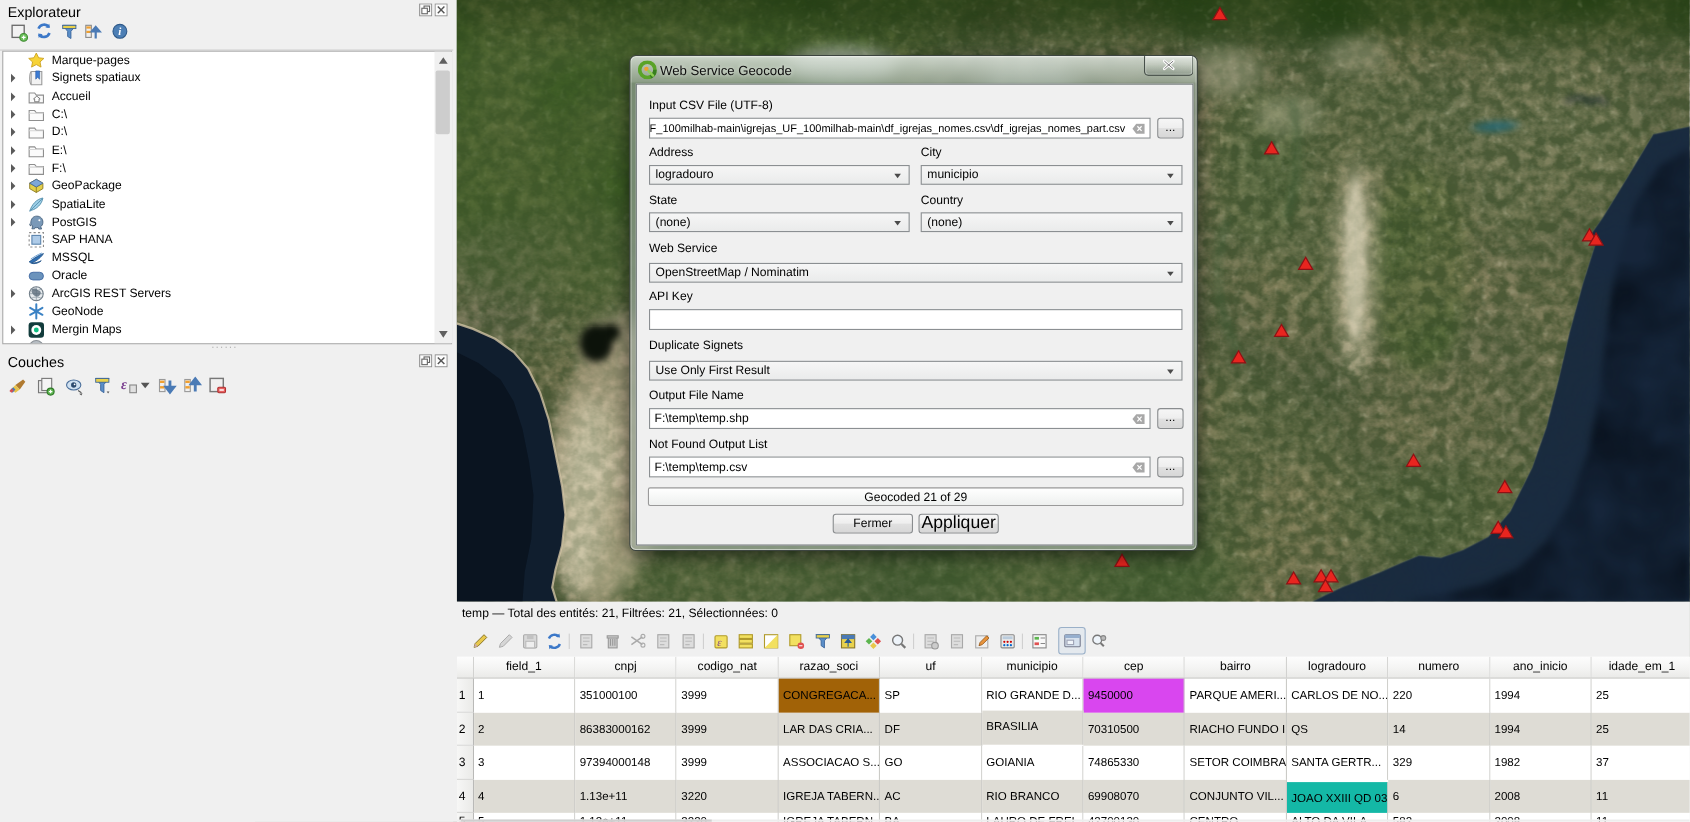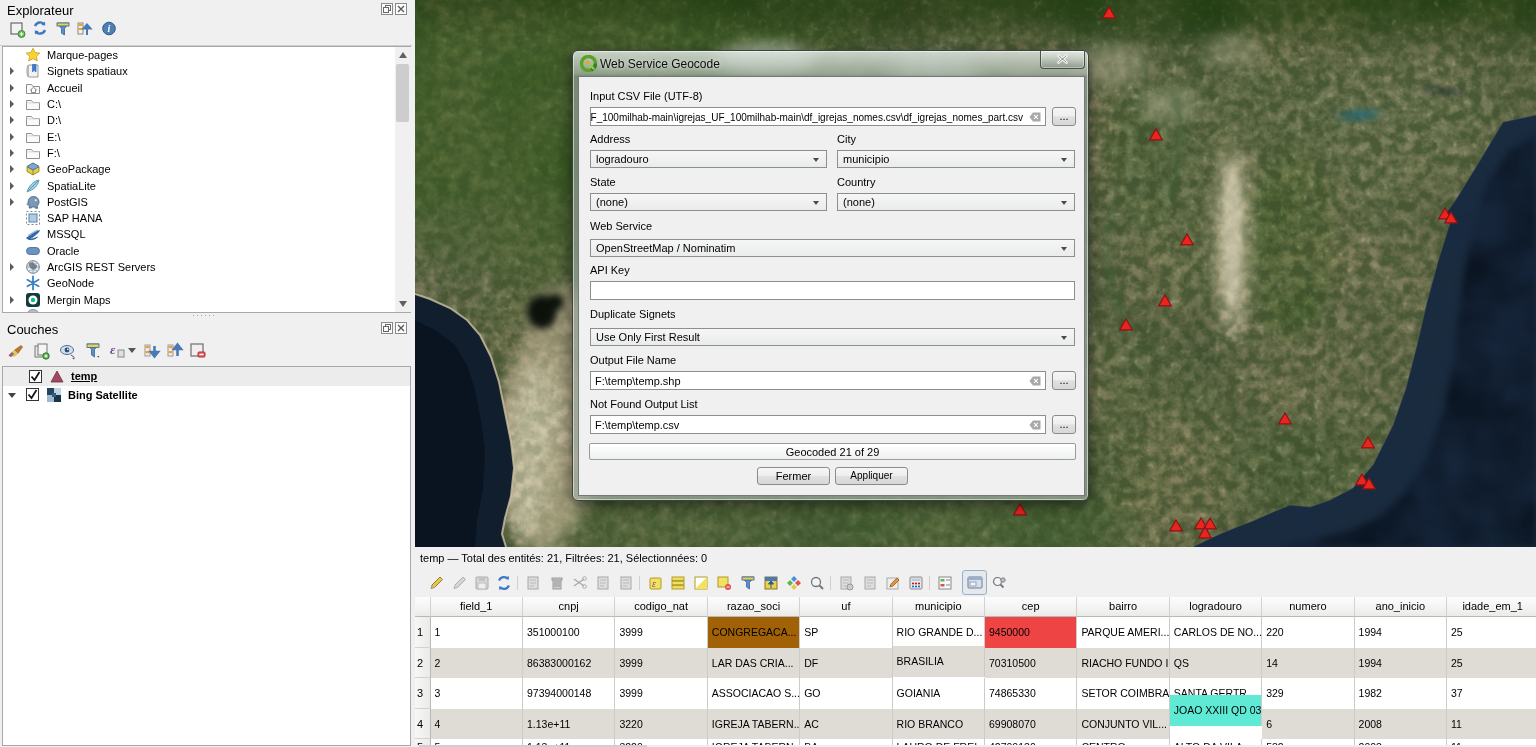--- a/index.html
+++ b/index.html
@@ -446,46 +446,20 @@
         <rect x="1.5" y="3" width="4" height="2.2" fill="#f0a030"></rect>
         <rect x="1.5" y="8" width="4" height="2.2" fill="#f0a030"></rect>
         <path d="M10.5 13V5M10.5 1.5L7 6h7z" fill="#4a7ab5" stroke="#4a7ab5" stroke-width="2.6"></path>
       </g>
 <g transform="translate(182,1)">
         <rect x="1" y="1" width="12" height="12" fill="none" stroke="#777" stroke-width="1.3"></rect>
         <rect x="8" y="9" width="7" height="5" rx="1" fill="#e86060" stroke="#b03030"></rect>
         <path d="M9.5 11.5h4" stroke="#fff" stroke-width="1.4"></path>
       </g>
 </svg>
-<div class="tree" style="left:2px;top:366px;width:409px;height:380px">
-<div style="height:18.5px;background:#ececec;display:flex;align-items:center">
- <span style="flex:0 0 4px;margin-left:8px"></span>
- <svg width="13" height="13" style="margin-left:14px;flex:0 0 13px">
-          <rect x="0.5" y="0.5" width="12" height="12" fill="#fff" stroke="#333"></rect>
-          <path d="M2.5 6.5l3 3.5 5-8" fill="none" stroke="#111" stroke-width="1.7"></path>
-        </svg>
- <svg width="16" height="16" style="margin-left:7px;flex:0 0 16px">
-          <use href="#s-tri"></use>
-        </svg>
- <span style="margin-left:6px;font-weight:bold;text-decoration:underline">temp</span>
-</div>
-<div style="height:18.5px;display:flex;align-items:center">
- <svg width="8" height="8" style="margin-left:5px;flex:0 0 8px">
-          <path d="M0 2h8L4 7z" fill="#444"></path>
-        </svg>
- <svg width="13" height="13" style="margin-left:10px;flex:0 0 13px">
-          <rect x="0.5" y="0.5" width="12" height="12" fill="#fff" stroke="#333"></rect>
-          <path d="M2.5 6.5l3 3.5 5-8" fill="none" stroke="#111" stroke-width="1.7"></path>
-        </svg>
- <svg width="16" height="16" style="margin-left:7px;flex:0 0 16px">
-          <use href="#s-bing"></use>
-        </svg>
- <span style="margin-left:6px;font-weight:bold">Bing Satellite</span>
-</div>
-</div>
 </div>
 <div id="attr">
 <div class="abs" style="left:5px;top:5px">temp — Total des entités: 21, Filtrées: 21, Sélectionnées: 0</div>
 <div class="abs" style="left:6px;top:20px;width:1110px;height:30px" id="attbar">
       <svg class="abs" style="left:8px;top:8px" width="16" height="16" viewBox="0 0 16 16">
         <path d="M2 13.5l1-3.5 8-8 2.5 2.5-8 8z" fill="#e8c84c" stroke="#8a7526" stroke-width=".9"></path>
         <path d="M2 13.5l1-3.5 2.5 2.5z" fill="#caa"></path>
       </svg>
       <svg class="abs" style="left:31px;top:8px" width="16" height="16" viewBox="0 0 16 16">
         <path d="M2 13.5l1-3.5 8-8 2.5 2.5-8 8z" fill="#d5d5d5" stroke="#aaa" stroke-width=".9"></path>
@@ -621,21 +595,21 @@
       <div class="th" style="left:847.2px;top:0;width:92.4px">numero</div>
       <div class="th" style="left:939.6px;top:0;width:92.4px">ano_inicio</div>
       <div class="th" style="left:1032.0px;top:0;width:92.4px">idade_em_1</div>
       <div class="rn" style="left:0;top:20.0px;width:15.5px">1</div>
       <div class="td" style="left:15.5px;top:20.0px;width:92.4px;background:#ffffff">1</div>
       <div class="td" style="left:108.0px;top:20.0px;width:92.4px;background:#ffffff">351000100</div>
       <div class="td" style="left:200.4px;top:20.0px;width:92.4px;background:#ffffff">3999</div>
       <div class="td" style="left:292.8px;top:20.0px;width:92.4px;background:#a16207">CONGREGACA...</div>
       <div class="td" style="left:385.2px;top:20.0px;width:92.4px;background:#ffffff">SP</div>
       <div class="td" style="left:477.6px;top:20.0px;width:92.4px;background:#ffffff">RIO GRANDE D...</div>
-      <div class="td" style="left:570.0px;top:20.0px;width:92.4px;background:#ef4444">9450000</div>
+      <div class="td" style="left:570.0px;top:20.0px;width:92.4px;background:#d946ef">9450000</div>
       <div class="td" style="left:662.4px;top:20.0px;width:92.4px;background:#ffffff">PARQUE AMERI...</div>
       <div class="td" style="left:754.8px;top:20.0px;width:92.4px;background:#ffffff">CARLOS DE NO...</div>
       <div class="td" style="left:847.2px;top:20.0px;width:92.4px;background:#ffffff">220</div>
       <div class="td" style="left:939.6px;top:20.0px;width:92.4px;background:#ffffff">1994</div>
       <div class="td" style="left:1032.0px;top:20.0px;width:92.4px;background:#ffffff">25</div>
       <div class="rn" style="left:0;top:50.6px;width:15.5px">2</div>
       <div class="td" style="left:15.5px;top:50.6px;width:92.4px;background:#dedcd5">2</div>
       <div class="td" style="left:108.0px;top:50.6px;width:92.4px;background:#dedcd5">86383000162</div>
       <div class="td" style="left:200.4px;top:50.6px;width:92.4px;background:#dedcd5">3999</div>
       <div class="td" style="left:292.8px;top:50.6px;width:92.4px;background:#dedcd5">LAR DAS CRIA...</div>
@@ -662,21 +636,21 @@
       <div class="td" style="left:1032.0px;top:81.2px;width:92.4px;background:#ffffff">37</div>
       <div class="rn" style="left:0;top:111.8px;width:15.5px">4</div>
       <div class="td" style="left:15.5px;top:111.8px;width:92.4px;background:#dedcd5">4</div>
       <div class="td" style="left:108.0px;top:111.8px;width:92.4px;background:#dedcd5">1.13e+11</div>
       <div class="td" style="left:200.4px;top:111.8px;width:92.4px;background:#dedcd5">3220</div>
       <div class="td" style="left:292.8px;top:111.8px;width:92.4px;background:#dedcd5">IGREJA TABERN...</div>
       <div class="td" style="left:385.2px;top:111.8px;width:92.4px;background:#dedcd5">AC</div>
       <div class="td" style="left:477.6px;top:111.8px;width:92.4px;background:#dedcd5">RIO BRANCO</div>
       <div class="td" style="left:570.0px;top:111.8px;width:92.4px;background:#dedcd5">69908070</div>
       <div class="td" style="left:662.4px;top:111.8px;width:92.4px;background:#dedcd5">CONJUNTO VIL...</div>
-      <div class="td" style="left:754.8px;top:98px;width:92.4px;background:#5eead4">JOAO XXIII QD 03</div>
+      <div class="td" style="left:754.8px;top:114px;width:92.4px;background:#14b8a6">JOAO XXIII QD 03</div>
       <div class="td" style="left:847.2px;top:111.8px;width:92.4px;background:#dedcd5">6</div>
       <div class="td" style="left:939.6px;top:111.8px;width:92.4px;background:#dedcd5">2008</div>
       <div class="td" style="left:1032.0px;top:111.8px;width:92.4px;background:#dedcd5">11</div>
       <div class="rn" style="left:0;top:142.4px;width:15.5px;padding-top:1.5px">5</div>
       <div class="td" style="left:15.5px;top:142.4px;width:92.4px;background:#ffffff;padding-top:1.5px">5</div>
       <div class="td" style="left:108.0px;top:142.4px;width:92.4px;background:#ffffff;padding-top:1.5px">1.13e+11</div>
       <div class="td" style="left:200.4px;top:142.4px;width:92.4px;background:#ffffff;padding-top:1.5px">3220</div>
       <div class="td" style="left:292.8px;top:142.4px;width:92.4px;background:#ffffff;padding-top:1.5px">IGREJA TABERN...</div>
       <div class="td" style="left:385.2px;top:142.4px;width:92.4px;background:#ffffff;padding-top:1.5px">BA</div>
       <div class="td" style="left:477.6px;top:142.4px;width:92.4px;background:#ffffff;padding-top:1.5px">LAURO DE FREI...</div>
@@ -735,14 +709,14 @@
         </svg></div>
       <div class="wbtn" style="left:473px;top:294px;width:24px;height:19px;line-height:17px;font-size:11px">...</div>
       <div class="lbl" style="left:11px;top:321px">Not Found Output List</div>
       <div class="inp" style="left:11px;top:338px;width:456px">F:\temp\temp.csv<svg class="abs" style="right:4px;top:4px" width="15" height="10">
           <path d="M3.5 5l3.5-4.5h7.5v9H7z" fill="#a8a8a8"></path>
           <path d="M8 2.8L11.8 7M11.8 2.8L8 7" stroke="#fff" stroke-width="1.1"></path>
         </svg></div>
       <div class="wbtn" style="left:473px;top:338px;width:24px;height:19px;line-height:17px;font-size:11px">...</div>
       <div class="abs" style="left:10px;top:366px;width:487px;height:17px;border:1px solid #9a9a9a;border-radius:2px;background:linear-gradient(180deg,#ffffff,#eef0ef);text-align:center;line-height:16px;font-size:11px">Geocoded 21 of 29</div>
       <div class="wbtn" style="left:178px;top:390px;width:73px;height:18px;line-height:16px;font-size:11px">Fermer</div>
-      <div class="wbtn" style="left:256px;top:390px;width:73px;height:18px;line-height:16px;font-size:10px">Appliquer</div>
+      <div class="wbtn" style="left:256px;top:390px;width:73px;height:18px;line-height:16px;font-size:16px">Appliquer</div>
 </div>
   </div>
 </body></html>

